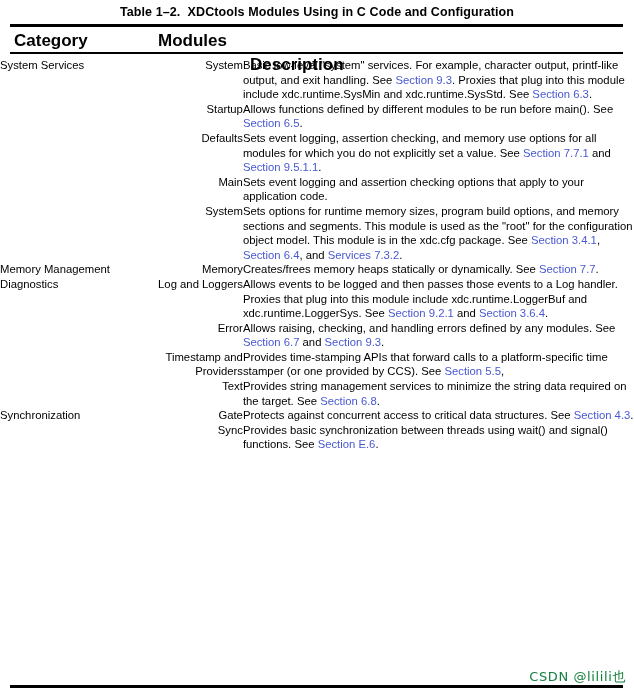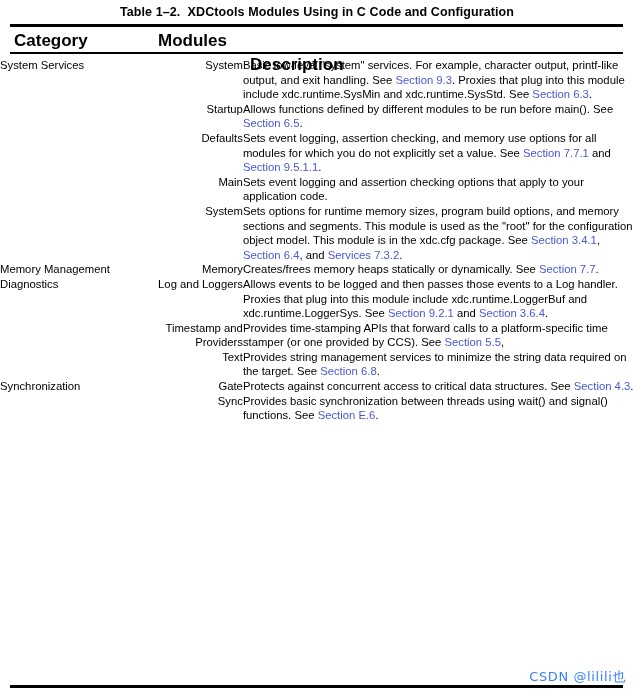--- a/index.html
+++ b/index.html
@@ -97,21 +97,21 @@
     text-align: left;
   }
   .lnk {
     color: #4858d0;
   }
   .watermark {
     position: absolute;
     right: 8px;
     top: 668px;
     font-size: 13px;
-    color: #3b82f6;
+    color: #15803d;
     letter-spacing: 0.6px;
     font-family: "DejaVu Sans", sans-serif;
     white-space: nowrap;
   }
 </style>
 </head>
 <body>
 
 <div class="page">
 
@@ -162,20 +162,25 @@
           <td class="mod-cell">Memory</td>
           <td class="desc-cell">Creates/frees memory heaps statically or dynamically. See <span class="lnk">Section 7.7</span>.</td>
         </tr>
         <tr>
           <td class="cat-cell">Diagnostics</td>
           <td class="mod-cell">Log and Loggers</td>
           <td class="desc-cell">Allows events to be logged and then passes those events to a Log handler. Proxies that plug into this module include xdc.runtime.LoggerBuf and xdc.runtime.LoggerSys. See <span class="lnk">Section 9.2.1</span> and <span class="lnk">Section 3.6.4</span>.</td>
         </tr>
         <tr>
           <td class="cat-cell"></td>
+          <td class="mod-cell">Error</td>
+          <td class="desc-cell">Allows raising, checking, and handling errors defined by any modules. See <span class="lnk">Section 6.7</span> and <span class="lnk">Section 9.3</span>.</td>
+        </tr>
+        <tr>
+          <td class="cat-cell"></td>
           <td class="mod-cell">Timestamp and Providers</td>
           <td class="desc-cell">Provides time-stamping APIs that forward calls to a platform-specific time stamper (or one provided by CCS). See <span class="lnk">Section 5.5</span>,</td>
         </tr>
         <tr>
           <td class="cat-cell"></td>
           <td class="mod-cell">Text</td>
           <td class="desc-cell">Provides string management services to minimize the string data required on the target. See <span class="lnk">Section 6.8</span>.</td>
         </tr>
         <tr>
           <td class="cat-cell">Synchronization</td>

